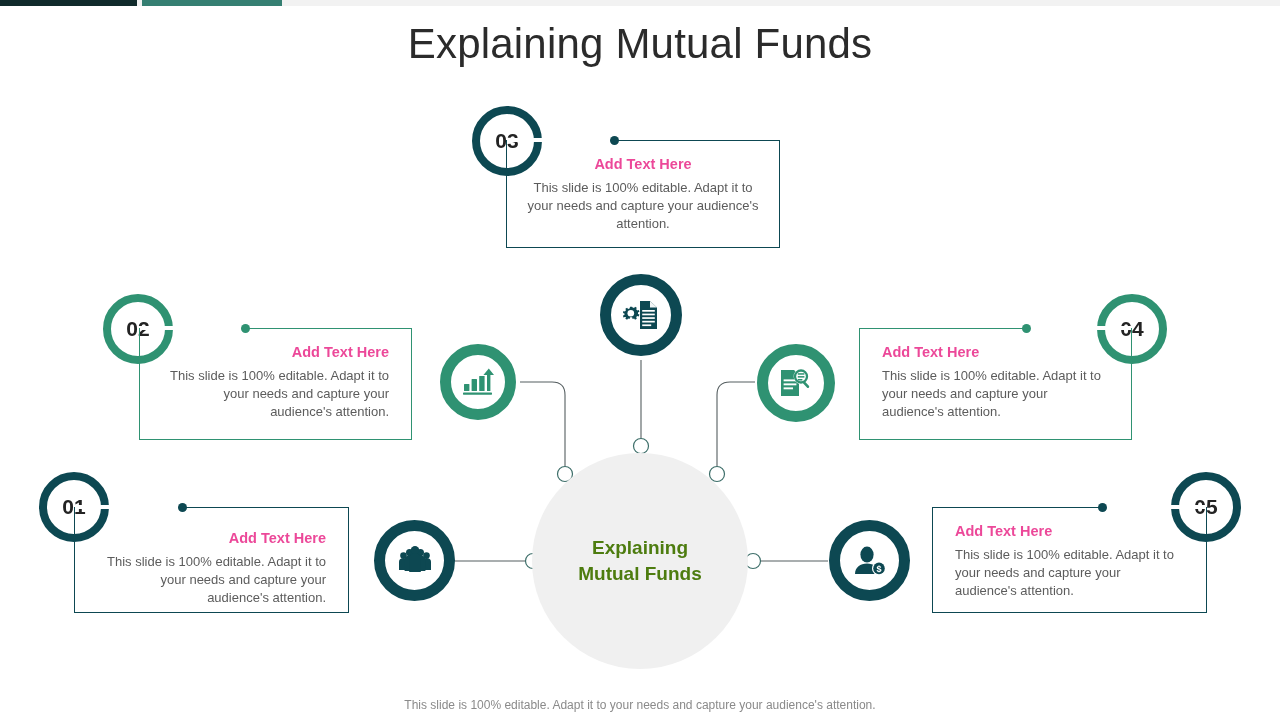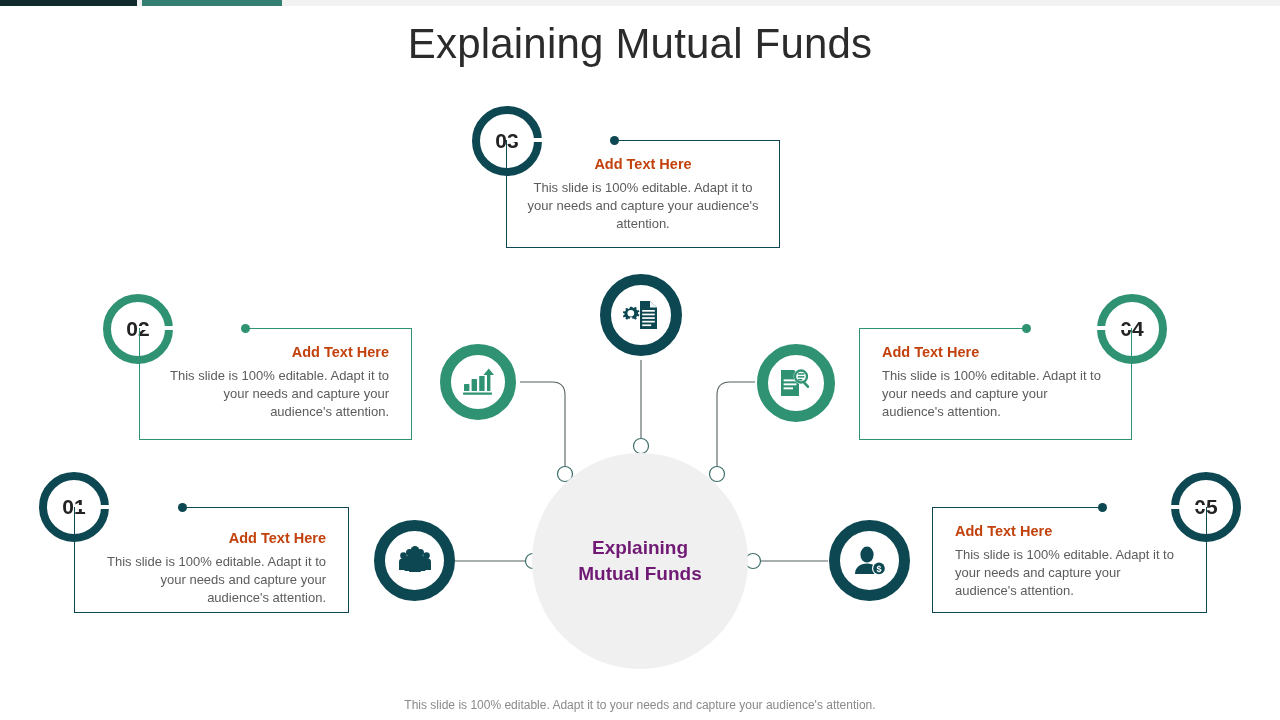--- a/index.html
+++ b/index.html
@@ -77,21 +77,21 @@
     left: 532px;
     top: 453px;
     width: 216px;
     height: 216px;
     display: flex;
     align-items: center;
     justify-content: center;
     text-align: center;
     font-size: 19px;
     font-weight: bold;
-    color: #701a75;
+    color: #4d7c0f;
     line-height: 1.35;
     white-space: pre-line;
   }
 
   
   .connectors {
     position: absolute;
     left: 0; top: 0;
     width: 1280px;
     height: 720px;
@@ -132,21 +132,21 @@
 
   
   .callout {
     position: absolute;
     box-sizing: border-box;
     background: transparent;
   }
   .callout .headline {
     font-size: 14.5px;
     font-weight: bold;
-    color: #c2410c;
+    color: #ec4899;
     margin: 0 0 7px 0;
   }
   .callout .body {
     font-size: 13px;
     color: #5c5c5c;
     line-height: 1.38;
     margin: 0;
   }
   .callout.dark-b { border: 1.3px solid #0d4852; }
   .callout.green-b { border: 1.3px solid #2f9272; }

